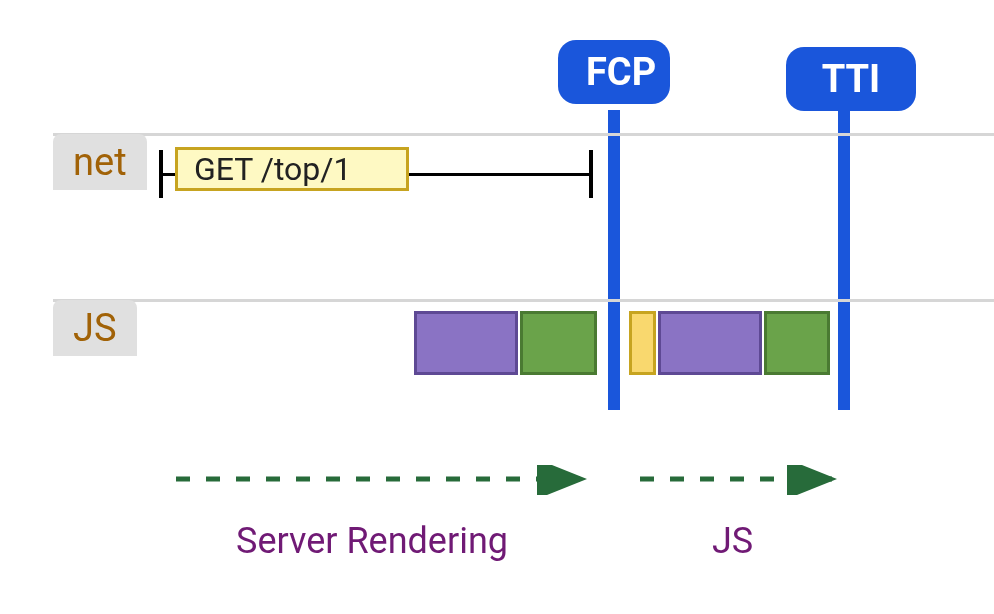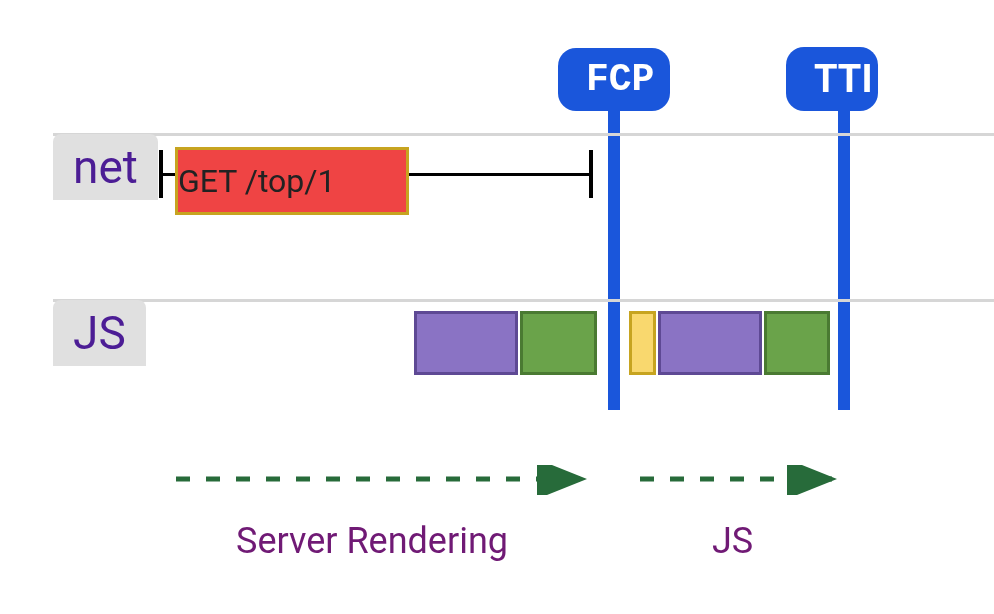--- a/index.html
+++ b/index.html
@@ -33,71 +33,71 @@
     .lane {
       position: absolute;
       left: 53px;
       right: 0;
       height: 3px;
       background: #d6d6d6;
     }
     .lane-label {
       position: absolute;
       background: #e0e0e0;
-      color: #4c1d95;
-      font-size: 46px;
+      color: #a16207;
+      font-size: 38px;
       padding: 6px 20px;
       border-radius: 8px 8px 0 0;
     }
     .bar {
       position: absolute;
       height: 64px;
     }
     .whisker {
       position: absolute;
       width: 4px;
       background: #000;
     }
     .whisker-line {
       position: absolute;
       height: 3px;
       background: #000;
     }
     .request-box {
       position: absolute;
-      background: #ef4444;
+      background: #fef9c3;
       border: 3px solid #c7a420;
       font-size: 32px;
       color: #222;
       display: flex;
       align-items: center;
-      padding: 0 0;
-      height: 68px;
+      padding: 0 16px;
+      height: 44px;
     }
     .block-purple { background: #8a73c4; border: 3px solid #5e4994; }
     .block-green  { background: #6aa34a; border: 3px solid #4a7a32; }
     .block-yellow { background: #f9d86e; border: 3px solid #c7a420; }
     .phase-label {
       position: absolute;
       color: #701a75;
       font-size: 36px;
     }
     svg.arrow {
       position: absolute;
     }
   </style>
 </head>
 <body>
 
 <div class="diagram">
 
-  <div class="badge" style="left:558px; top:48px; width:112px;font-family:Liberation Mono, monospace;">FCP</div>
+  <div class="badge" style="left:558px; top:40px; width:112px;">FCP</div>
   <div class="marker-line" style="left:608px; top:110px; height:300px;"></div>
 
-  <div class="badge" style="left:786px; top:47px; width:92px;">TTI</div>
+  <div class="badge" style="left:786px; top:47px; width:130px;">TTI</div>
   <div class="marker-line" style="left:838px; top:110px; height:300px;"></div>
 
   <div class="lane" style="top:133px;"></div>
   <div class="lane-label" style="left:53px; top:134px;">net</div>
 
   <div class="whisker" style="left:159px; top:150px; height:48px;"></div>
   <div class="whisker-line" style="left:161px; top:173px; width:430px;"></div>
   <div class="whisker" style="left:589px; top:150px; height:48px;"></div>
   <div class="request-box" style="left:175px; top:147px; width:234px;">GET /top/1</div>
 

